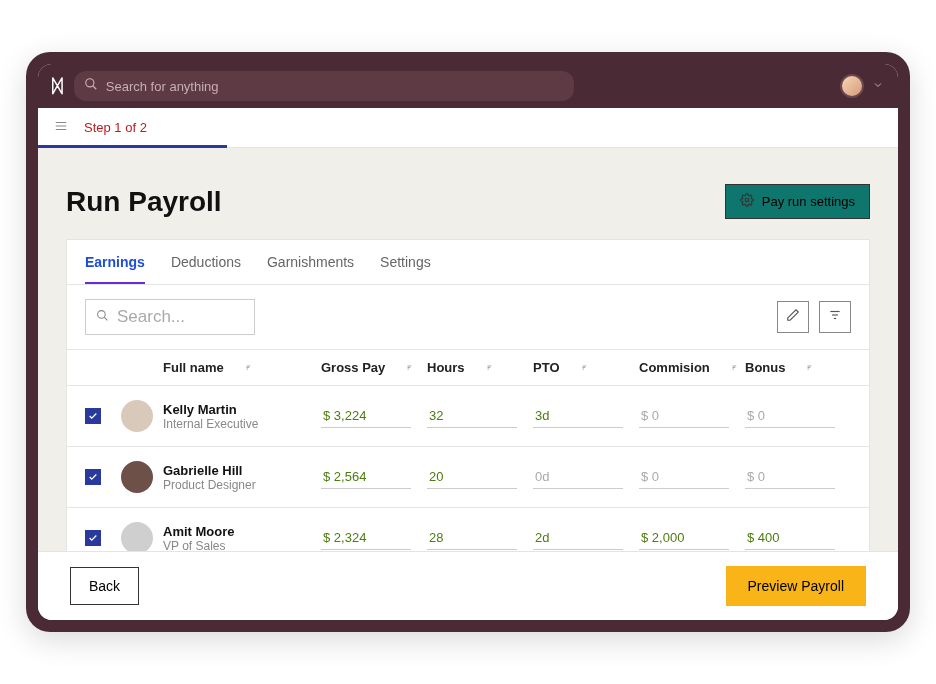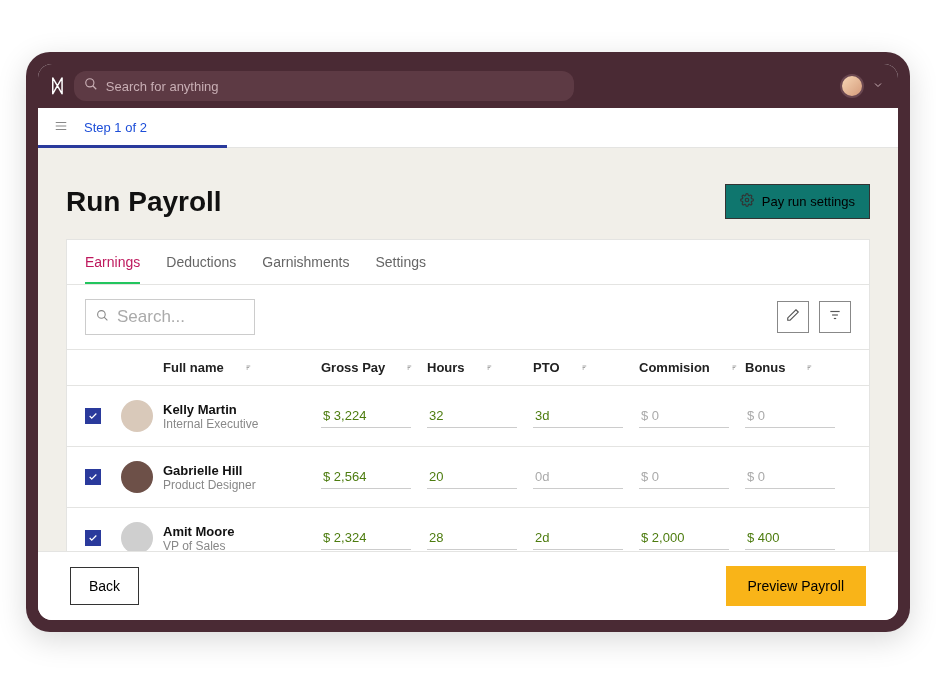--- a/index.html
+++ b/index.html
@@ -72,21 +72,21 @@
 .chev svg { width: 12px; height: 12px; stroke: #c8aeb4; }
 
 .stepbar {
   height: 40px;
   border-bottom: 1px solid #e4e4e2;
   display: flex;
   align-items: center;
   padding: 0 14px;
   gap: 14px;
   font-size: 13px;
-  color: #1d4ed8;
+  color: #b91c1c;
   position: relative;
 }
 .hamburger svg { width: 18px; height: 14px; stroke: #888; }
 .step-progress {
   position: absolute;
   bottom: -1px;
   left: 0;
   height: 3px;
   background: #2a3a9c;
   width: 22%;
@@ -123,21 +123,21 @@
   border: 1px solid #e4e4e2;
 }
 .tabs {
   display: flex;
   gap: 26px;
   padding: 14px 18px 0;
   border-bottom: 1px solid #e4e4e2;
   font-size: 14px;
 }
 .tab { color: #666; padding-bottom: 12px; cursor: pointer; }
-.tab.active { color: #be185d; font-weight: 400; border-bottom: 2px solid #22c55e; }
+.tab.active { color: #1d4ed8; font-weight: 700; border-bottom: 2px solid #6d28d9; }
 
 .toolbar {
   display: flex;
   align-items: center;
   padding: 14px 18px;
   gap: 10px;
 }
 .tbl-search {
   border: 1px solid #ccc;
   display: flex;

